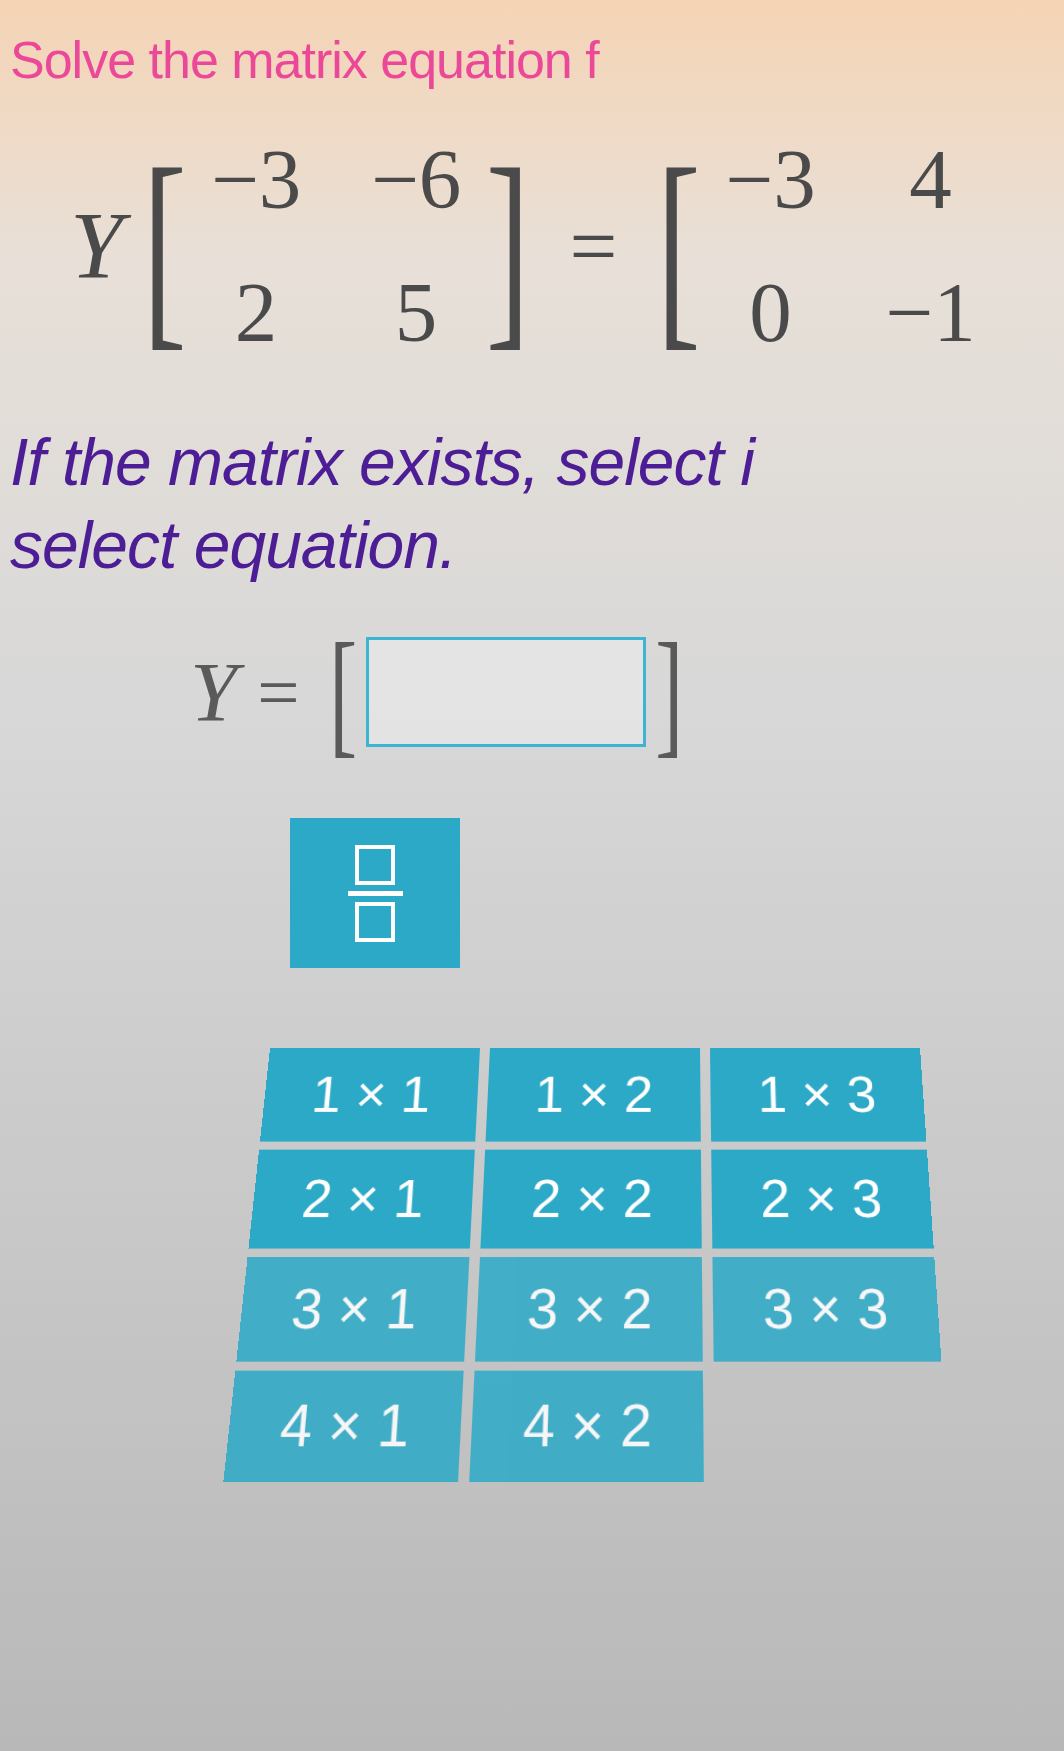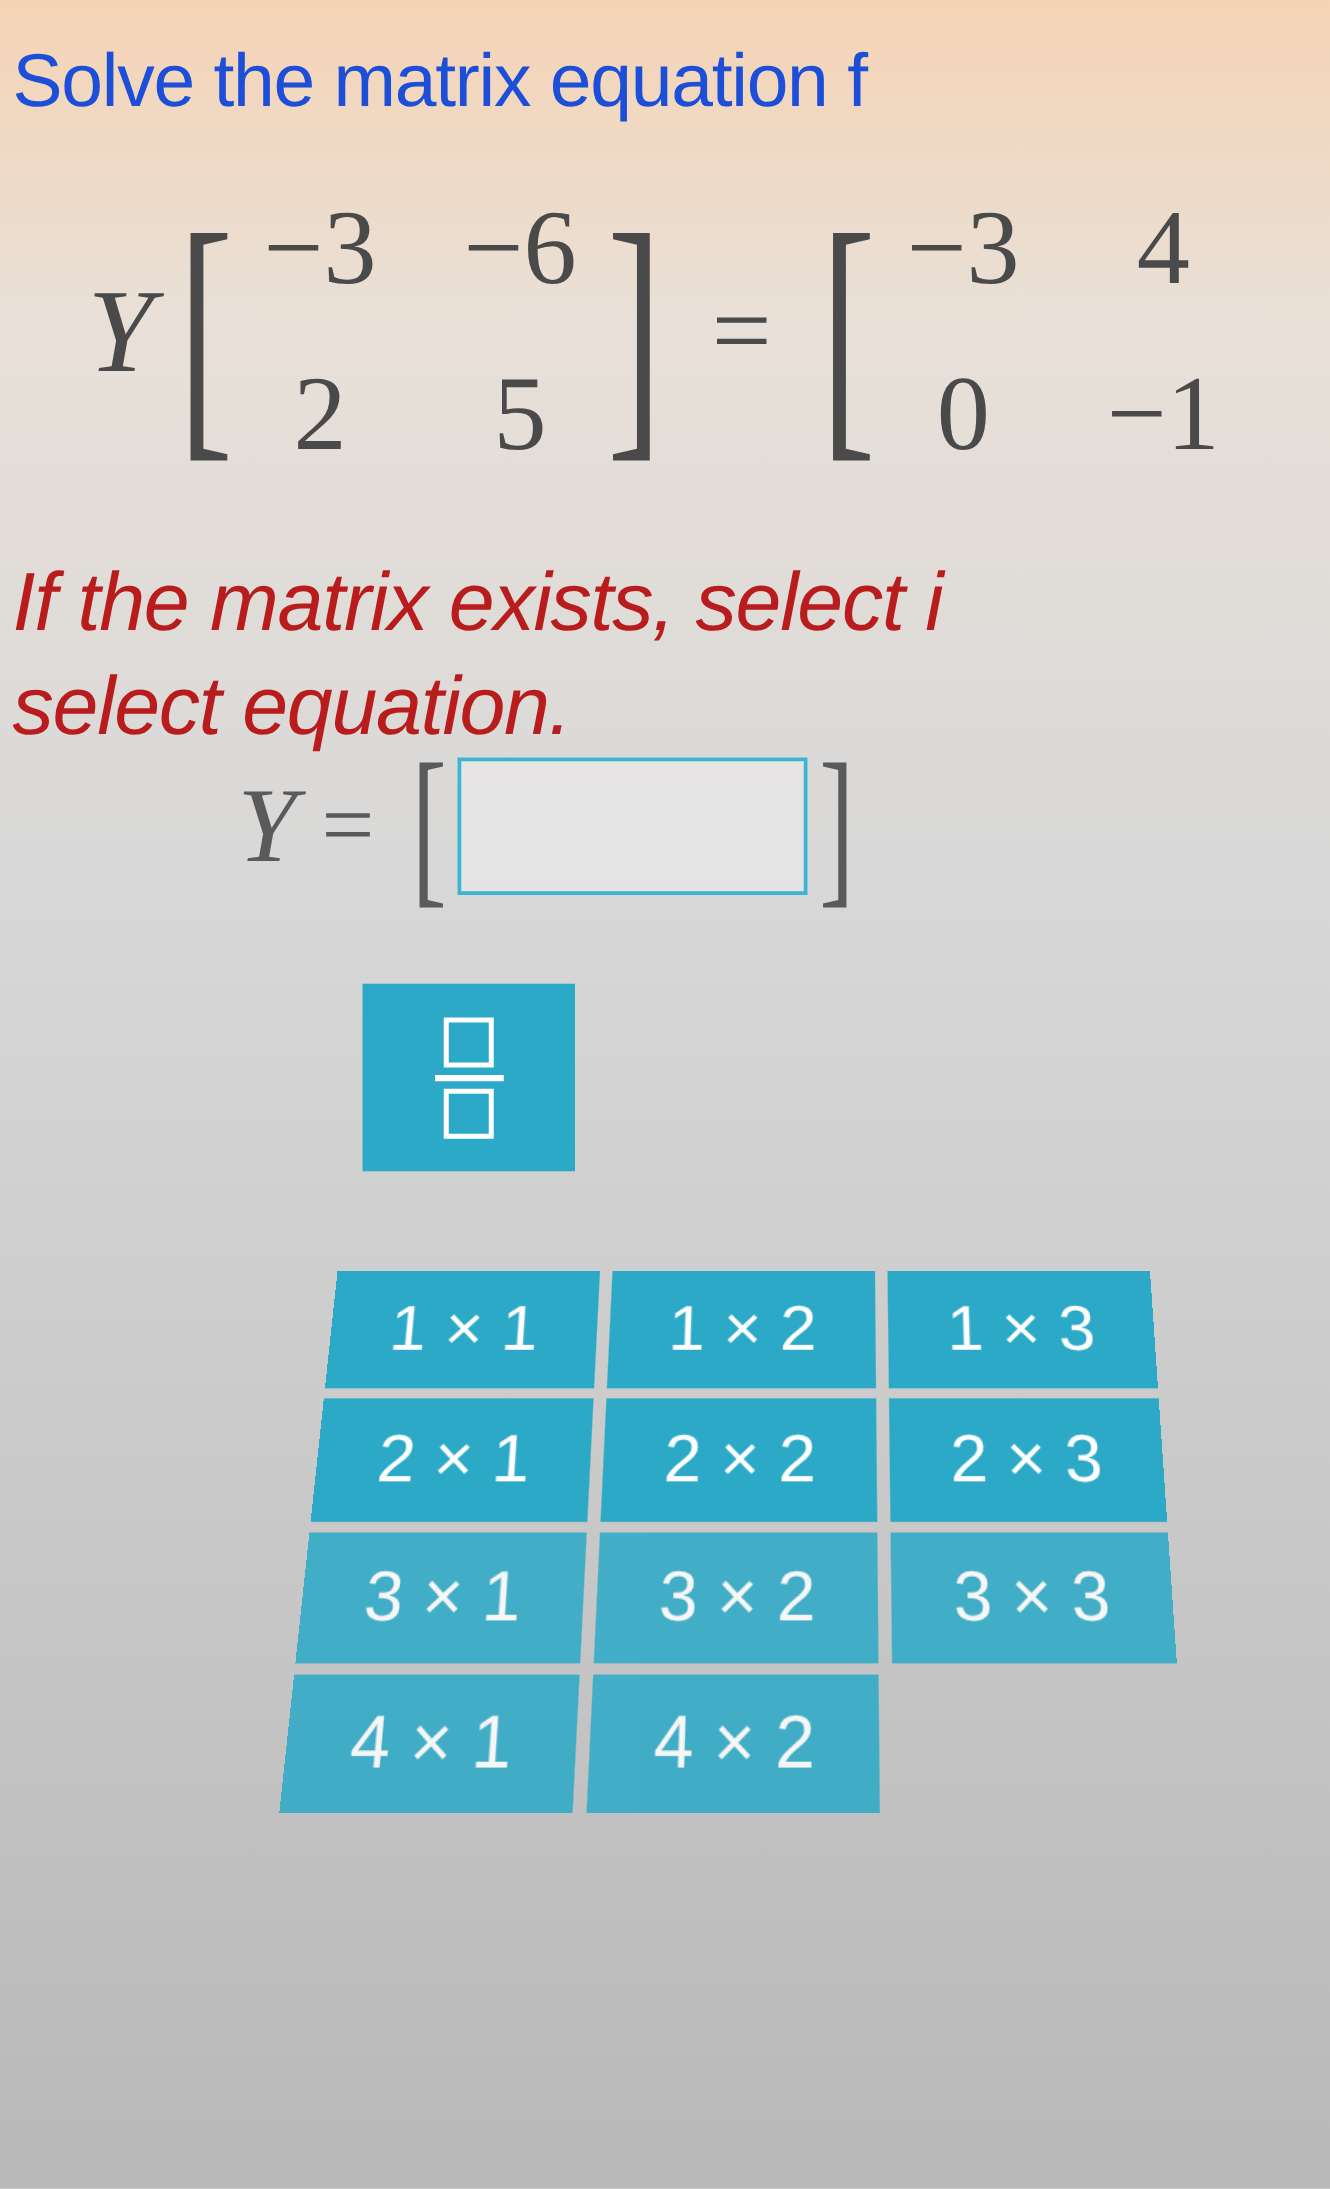--- a/index.html
+++ b/index.html
@@ -10,23 +10,23 @@
     body {
       font-family: Verdana, Geneva, sans-serif;
       background: linear-gradient(180deg, #f5d4b5 0%, #e8e0d8 15%, #d8d8d8 40%, #c8c8c8 70%, #b8b8b8 100%);
       width: 1064px;
       height: 1751px;
       padding: 30px 0 0 10px;
       overflow: hidden;
       color: #4a4a4a;
     }
     .question-text {
-      font-size: 60px;
-      color: #1d4ed8;
-      margin-bottom: 50px;
+      font-size: 52px;
+      color: #ec4899;
+      margin-bottom: 40px;
       letter-spacing: -1px;
     }
     .equation-row {
       display: flex;
       align-items: center;
       margin-left: 60px;
       margin-bottom: 60px;
       font-family: 'Times New Roman', serif;
     }
     .var-y {
@@ -63,22 +63,23 @@
       text-align: center;
     }
     .equals {
       font-size: 85px;
       color: #4a4a4a;
       margin: 0 25px;
     }
     .instruction-text {
       font-size: 66px;
       font-style: italic;
-      color: #b91c1c;
+      color: #4c1d95;
       line-height: 1.25;
+      margin-bottom: 50px;
       letter-spacing: -1px;
     }
     .answer-row {
       display: flex;
       align-items: center;
       margin-left: 180px;
       margin-bottom: 70px;
       font-family: 'Times New Roman', serif;
     }
     .answer-y {

